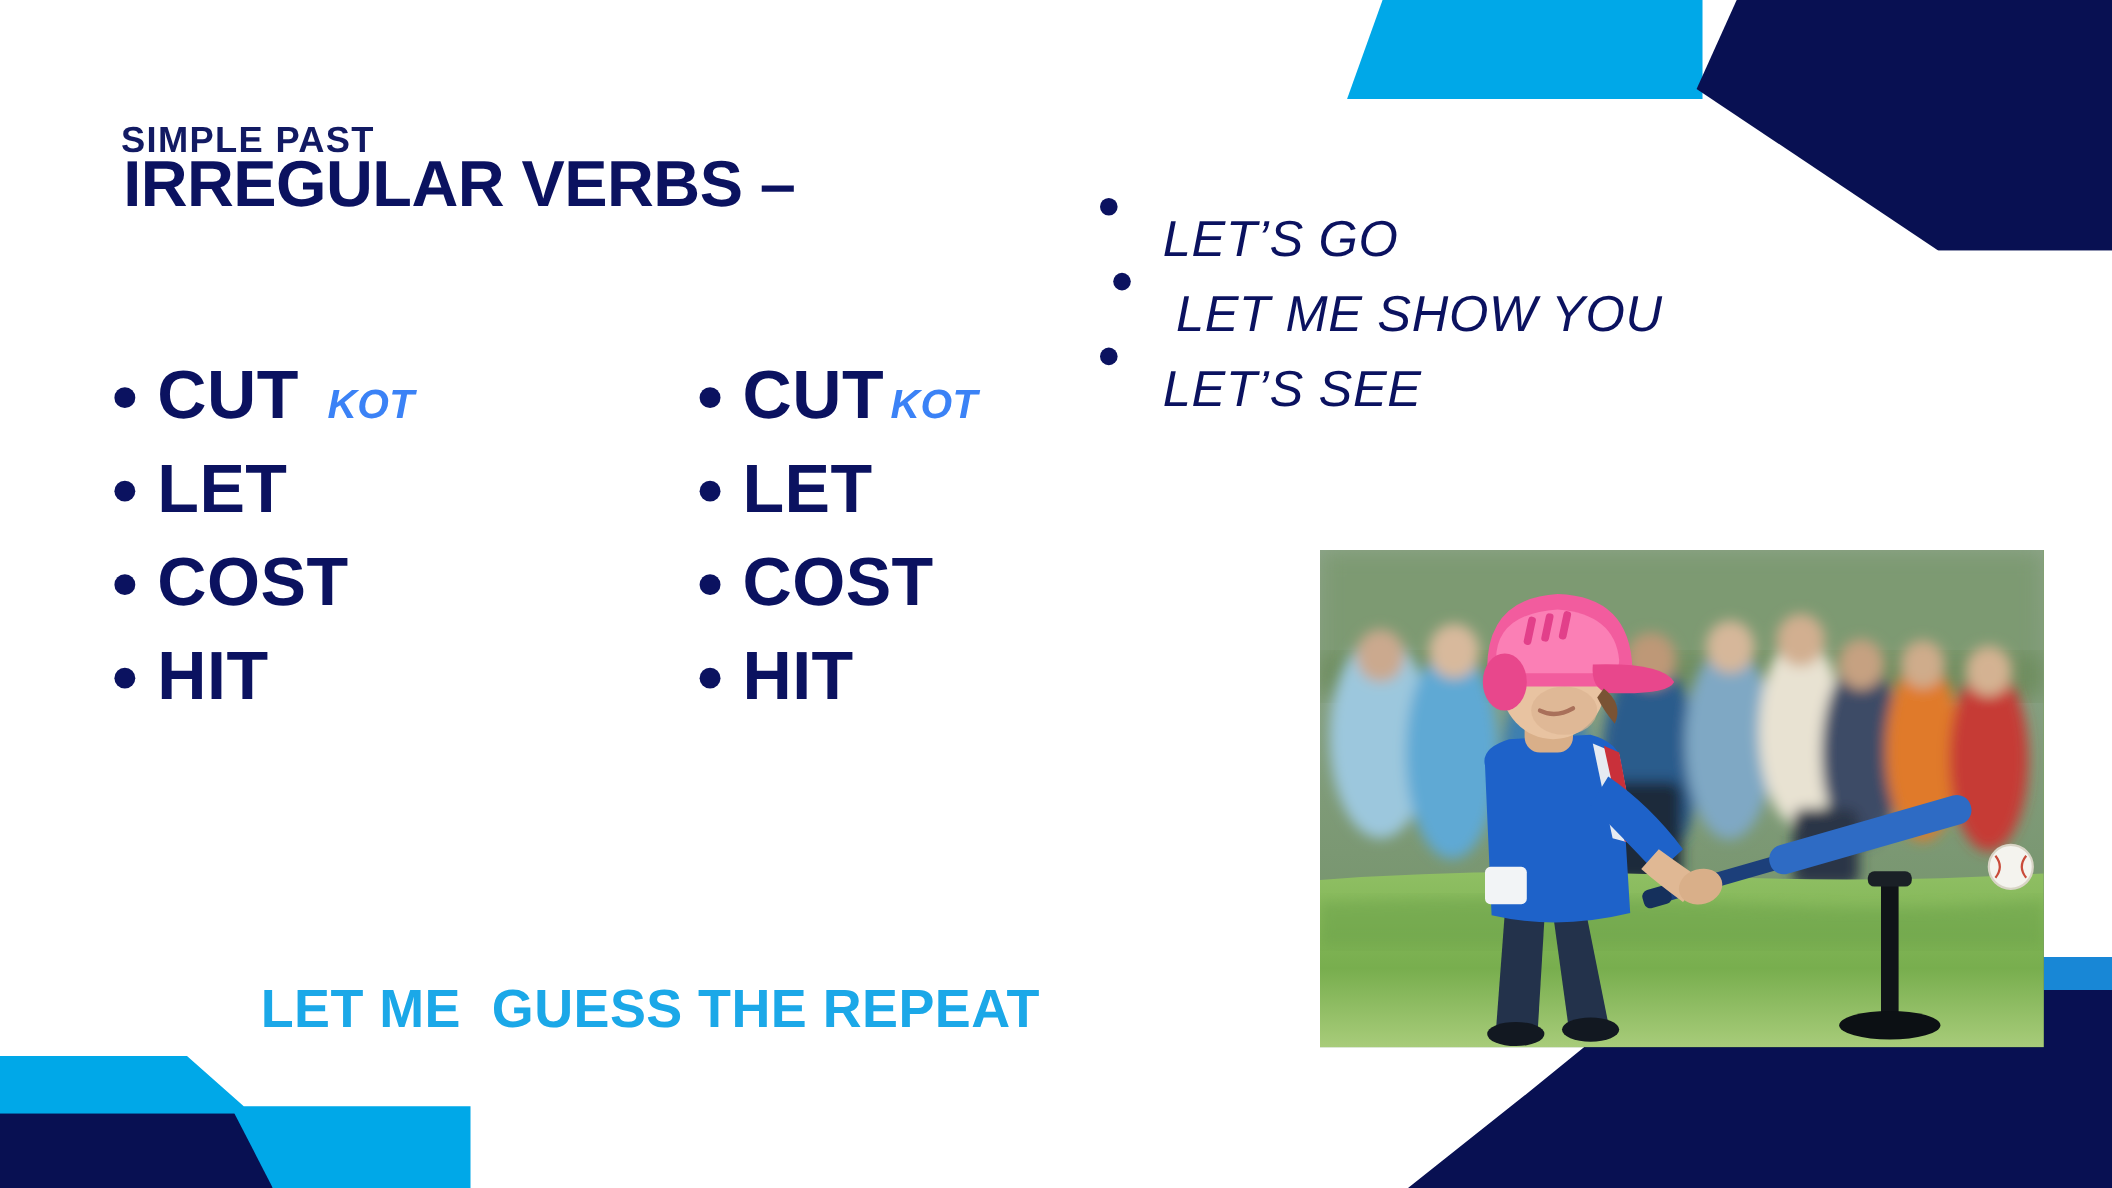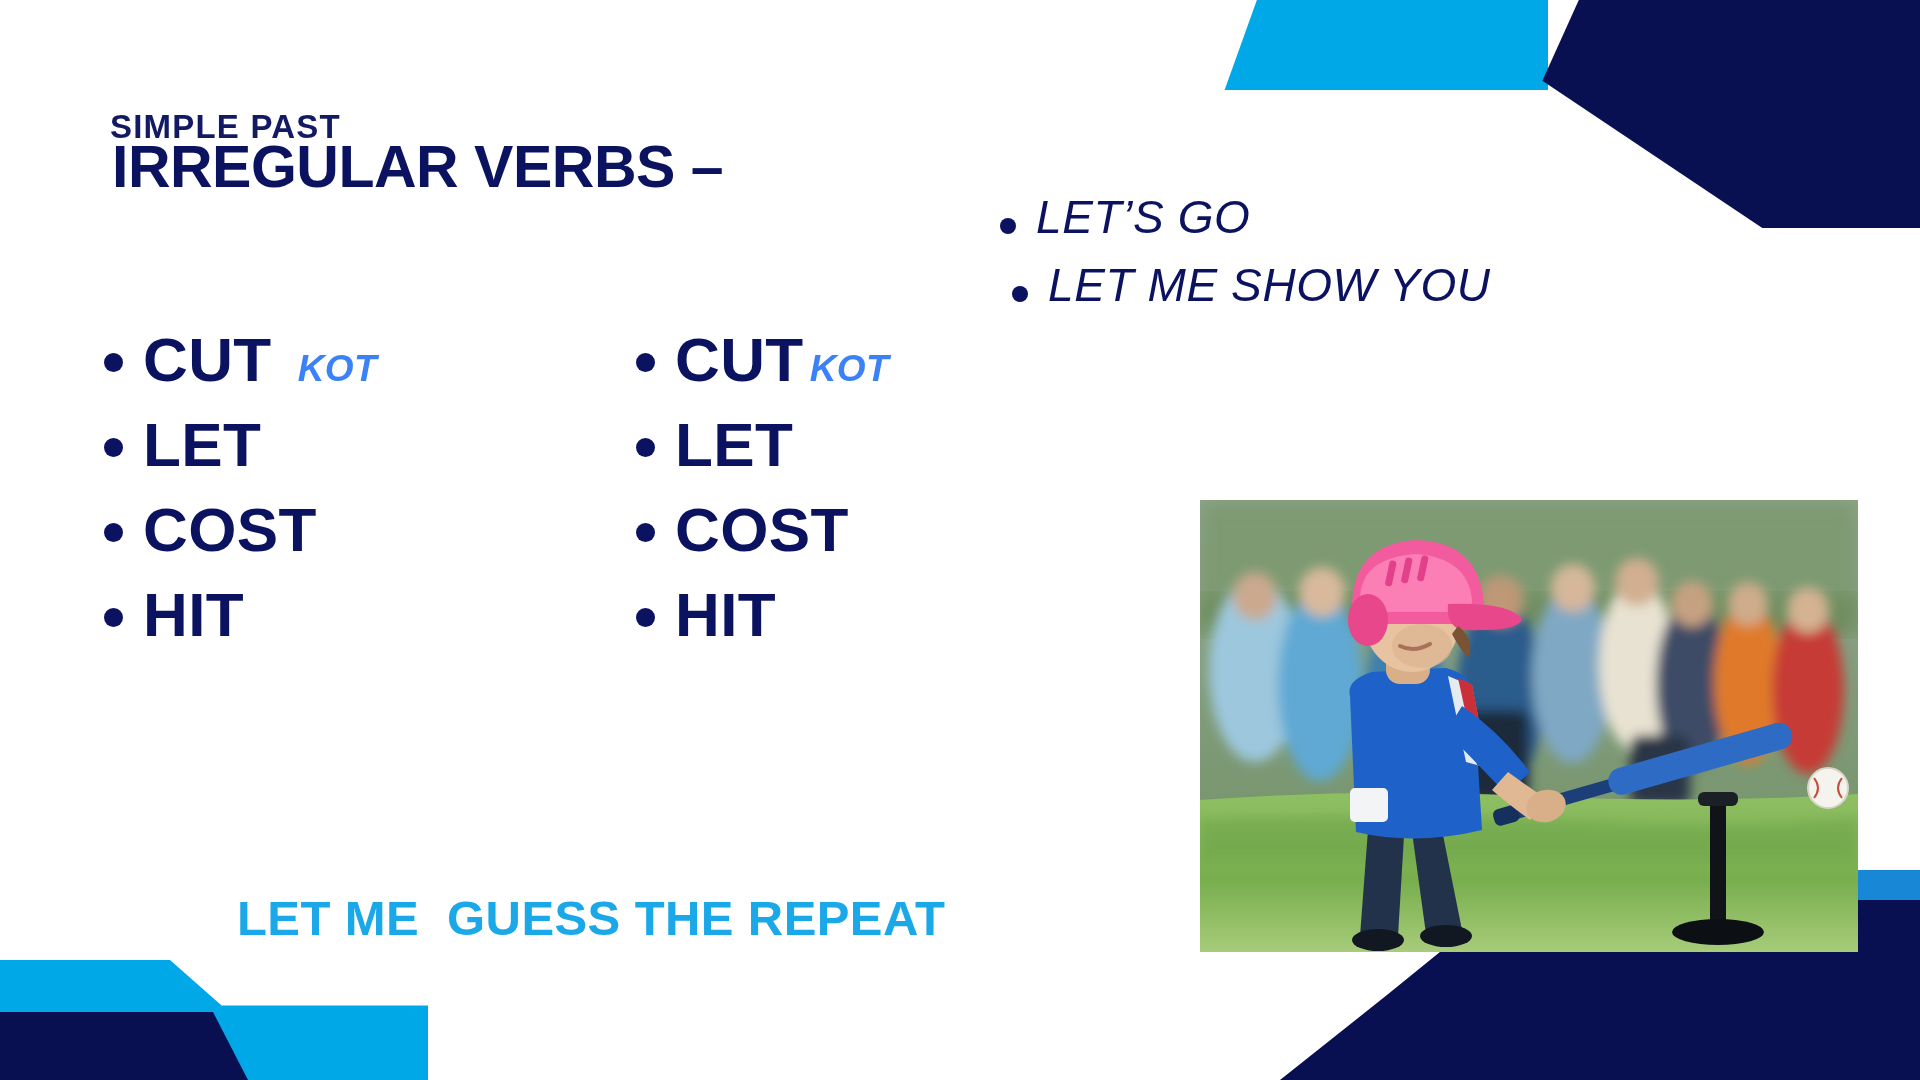--- a/index.html
+++ b/index.html
@@ -88,21 +88,21 @@
     letter-spacing:0.4px;margin-left:26px;font-style:italic;
   }
   .col-2 .verb-trans{margin-left:6px;}
 
   
   .phrase-col{
     position:absolute;left:1000px;top:190px;
     list-style:none;margin:0;padding:0;
   }
   .phrase-item{
-    display:flex;align-items:flex-end;margin-bottom:14px;
+    display:flex;align-items:flex-start;margin-bottom:14px;gap:21px;
   }
   .phrase-bullet{
     width:16px;height:16px;border-radius:50%;
     background:#0B1260;flex:0 0 auto;margin-right:20px;
     position:relative;top:-10px;
   }
   .phrase-item:nth-child(2) .phrase-bullet{margin-left:12px;}
   .phrase-text{
     font-size:46px;font-style:italic;font-weight:400;
     color:#0B1260;letter-spacing:0.6px;white-space:nowrap;
@@ -181,20 +181,24 @@
   </ul>
 
   <ul class="phrase-col">
     <li class="phrase-item">
       <span class="phrase-bullet"></span>
       <span class="phrase-text">LET’S GO</span>
     </li>
     <li class="phrase-item">
       <span class="phrase-bullet"></span>
       <span class="phrase-text">LET ME SHOW YOU</span>
+    </li>
+    <li class="phrase-item">
+      <span class="phrase-bullet"></span>
+      <span class="phrase-text">LET’S SEE</span>
     </li>
   </ul>
 
   <div class="footer-line">LET ME  GUESS THE REPEAT</div>
 
   <div class="photo">
     <svg viewBox="0 0 658 452" preserveAspectRatio="xMidYMid slice">
       <defs>
         <linearGradient id="skyG" x1="0" y1="0" x2="0" y2="1">
           <stop offset="0%" stop-color="#8FA68C"></stop>

